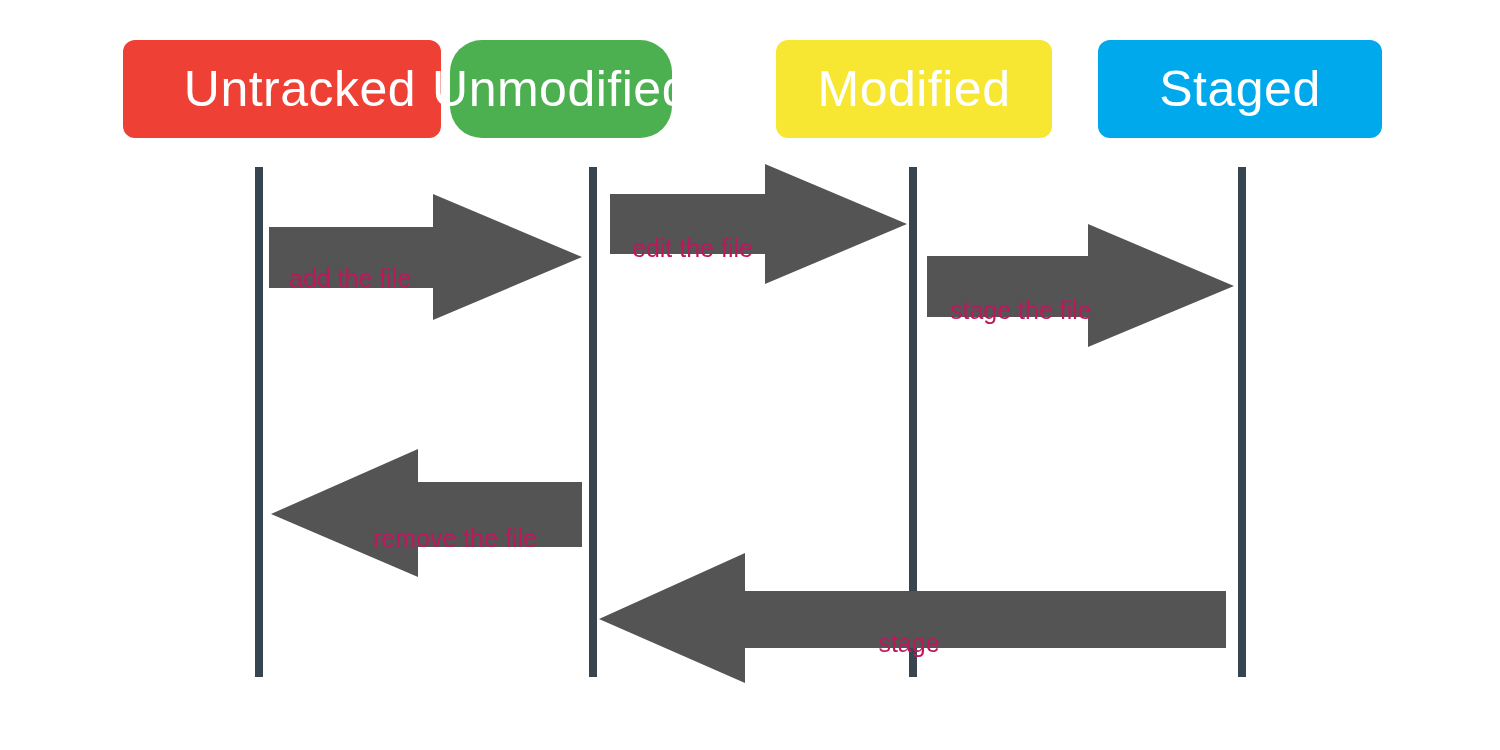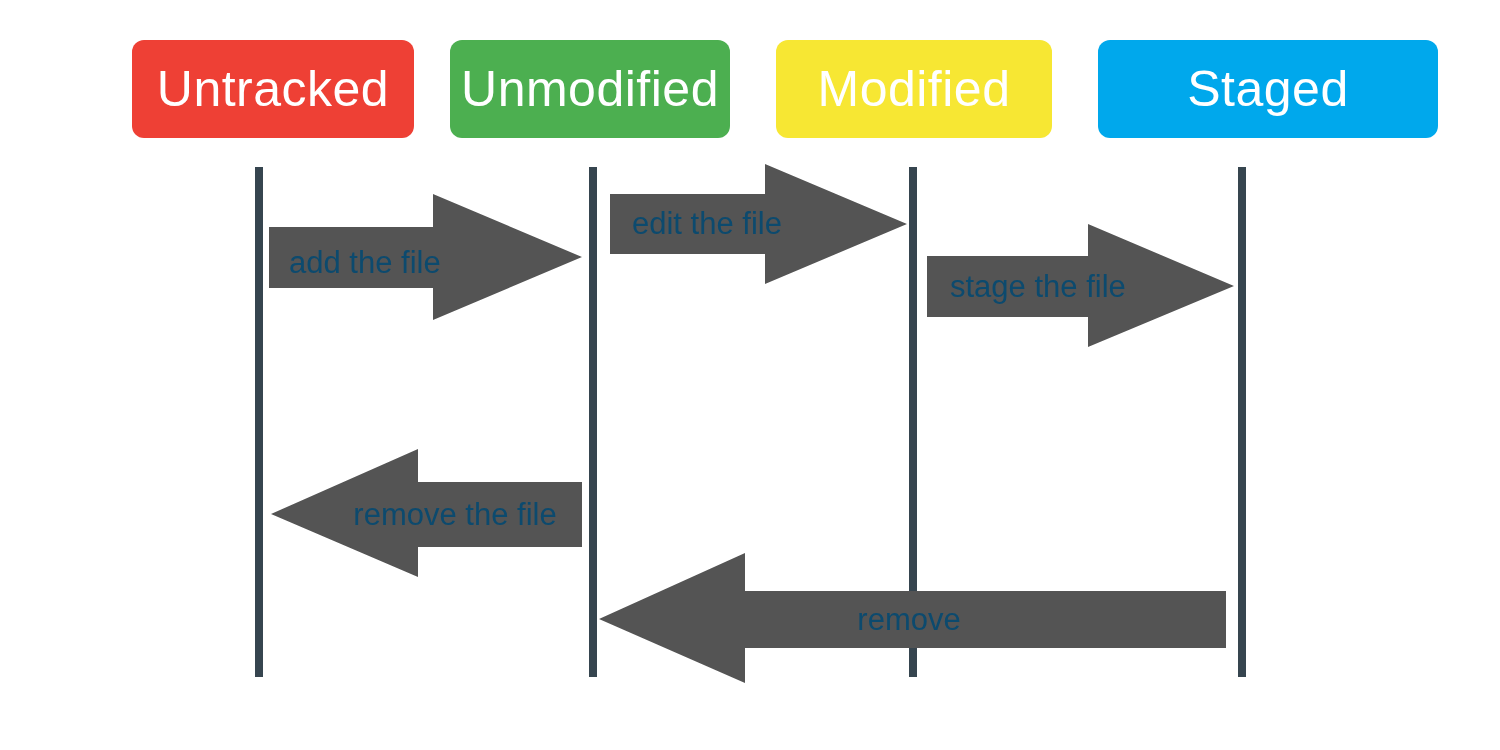--- a/index.html
+++ b/index.html
@@ -24,24 +24,24 @@
     top: 40px;
     height: 98px;
     border-radius: 12px;
     display: flex;
     align-items: center;
     justify-content: center;
     font-size: 50px;
     color: #ffffff;
     letter-spacing: 0.5px;
   }
-  .state-untracked  { left: 132px;  width: 282px; }
-  .state-unmodified { left: 450px;  width: 280px; }
+  .state-untracked  { left: 123px;  width: 282px; padding-left: 36px; }
+  .state-unmodified { left: 450px;  width: 222px; border-radius: 32px; }
   .state-modified   { left: 776px;  width: 276px; }
-  .state-staged     { left: 1098px; width: 340px; }
+  .state-staged     { left: 1098px; width: 284px; }
 
   
   .lifeline {
     position: absolute;
     top: 167px;
     width: 8px;
     height: 510px;
   }
   .lifeline-1 { left: 255px; }
   .lifeline-2 { left: 589px; }
@@ -50,31 +50,32 @@
 
   
   .arrow { position: absolute; }
   .arrow-shape {
     position: absolute;
     left: 0; top: 0;
     width: 100%; height: 100%;
   }
   .arrow-label {
     position: absolute;
-    color: #0c4a6e;
-    font-size: 31px;
+    color: #be185d;
+    font-size: 25px;
     white-space: nowrap;
+    margin-top: 24px;
   }
 
   .arrow-add { left: 269px; top: 194px; width: 313px; height: 126px; }
   .arrow-add .arrow-shape {
     clip-path: polygon(0px 33px, 164px 33px, 164px 0px, 313px 63px,
                        164px 126px, 164px 94px, 0px 94px);
   }
-  .arrow-add .arrow-label { left: 20px; top: 38px; height: 72px; line-height: 61px; }
+  .arrow-add .arrow-label { left: 20px; top: 30px; height: 72px; line-height: 61px; }
 
   .arrow-edit { left: 610px; top: 164px; width: 297px; height: 120px; }
   .arrow-edit .arrow-shape {
     clip-path: polygon(0px 30px, 155px 30px, 155px 0px, 297px 60px,
                        155px 120px, 155px 90px, 0px 90px);
   }
   .arrow-edit .arrow-label { left: 22px; top: 30px; height: 60px; line-height: 60px; }
 
   .arrow-stage { left: 927px; top: 224px; width: 307px; height: 123px; }
   .arrow-stage .arrow-shape {
@@ -141,16 +142,16 @@
     <span class="arrow-label">remove the file</span>
   </div>
 
   <div class="arrow arrow-stage">
     <div class="arrow-shape" style="background-color: rgb(84, 84, 84);"></div>
     <span class="arrow-label">stage the file</span>
   </div>
 
   <div class="arrow arrow-commit">
     <div class="arrow-shape" style="background-color: rgb(84, 84, 84);"></div>
-    <span class="arrow-label">remove</span>
+    <span class="arrow-label">stage</span>
   </div>
 
 </div>
 
 </body></html>

